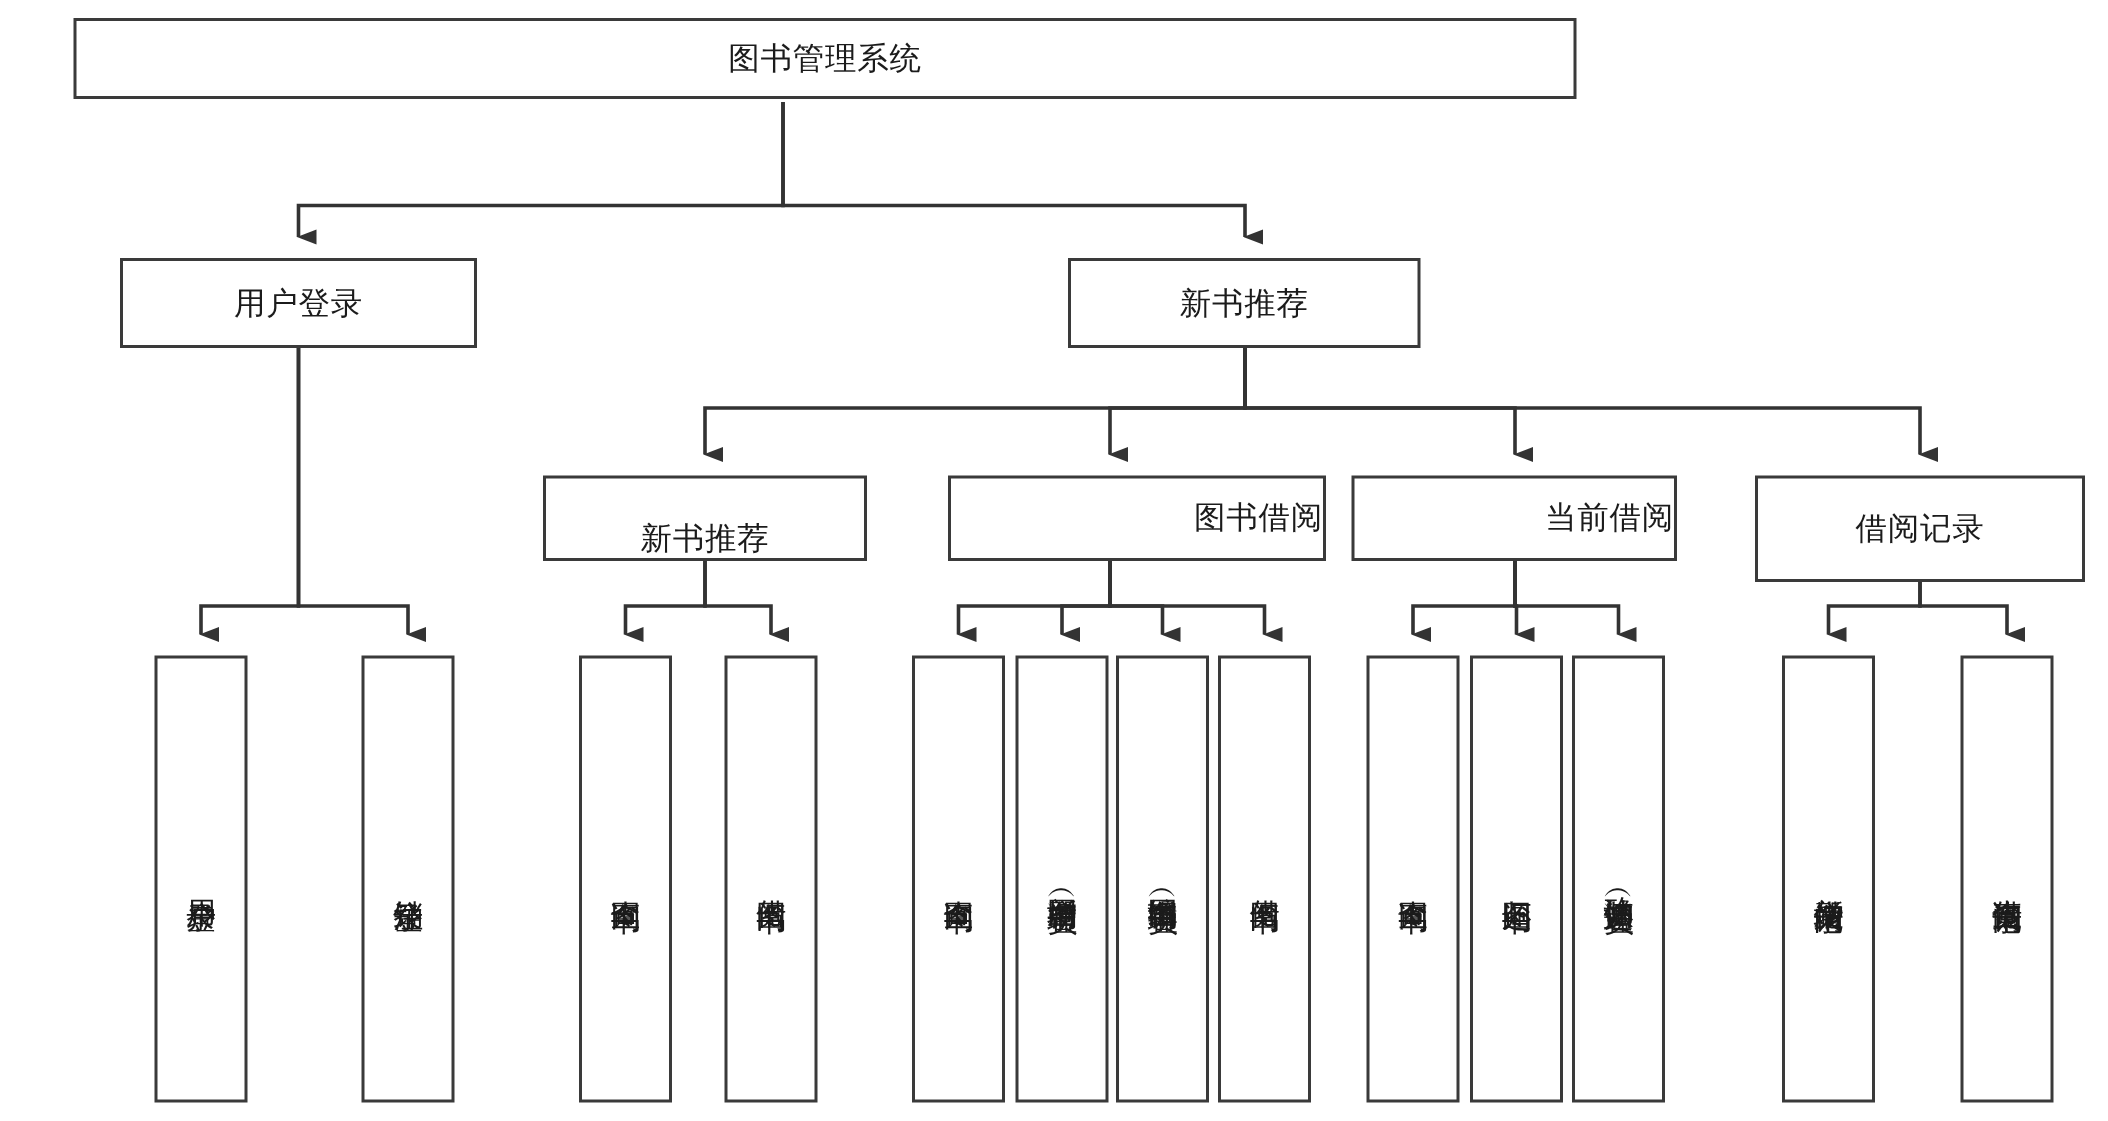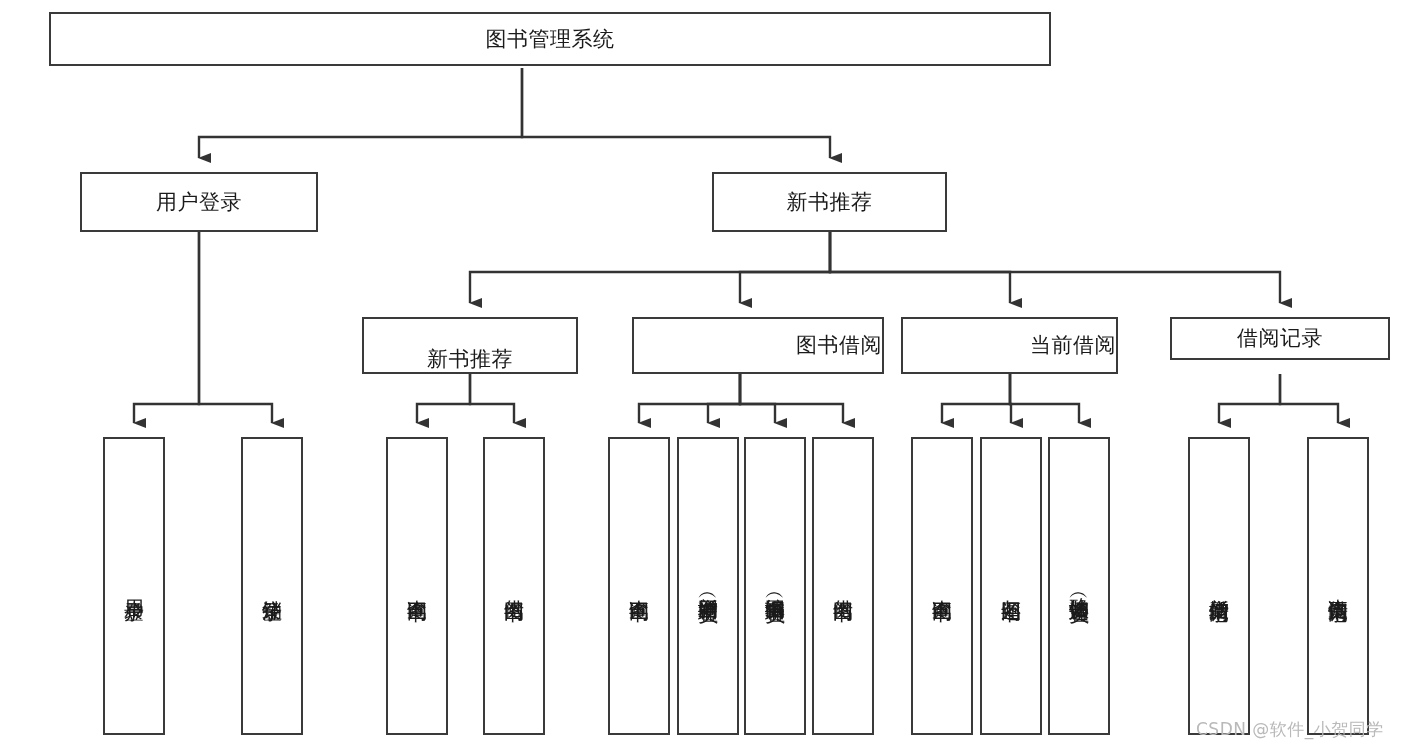--- a/index.html
+++ b/index.html
@@ -110,21 +110,21 @@
       </div>
       <div class="node horizontal" style="left: 362px; top: 317px; width: 216px; height: 57px; align-items: flex-end;">
         <span class="label">新书推荐</span>
       </div>
       <div class="node horizontal" style="left: 632px; top: 317px; width: 252px; height: 57px; justify-content: flex-end;">
         <span class="label">图书借阅</span>
       </div>
       <div class="node horizontal" style="left: 901px; top: 317px; width: 217px; height: 57px; justify-content: flex-end;">
         <span class="label">当前借阅</span>
       </div>
-      <div class="node horizontal" style="left: 1170px; top: 317px; width: 220px; height: 43px;">
+      <div class="node horizontal" style="left: 1170px; top: 317px; width: 220px; height: 71px;">
         <span class="label">借阅记录</span>
       </div>
       <div class="node vertical" style="left: 103px; top: 437px; width: 62px; height: 298px;">
         <span class="label">用户登录</span>
       </div>
       <div class="node vertical" style="left: 241px; top: 437px; width: 62px; height: 298px;">
         <span class="label">注销登录</span>
       </div>
       <div class="node vertical" style="left: 386px; top: 437px; width: 62px; height: 298px;">
         <span class="label">查询图书</span>
@@ -153,14 +153,13 @@
       <div class="node vertical" style="left: 1048px; top: 437px; width: 62px; height: 298px;">
         <span class="label">确认归还（管理员）</span>
       </div>
       <div class="node vertical" style="left: 1188px; top: 437px; width: 62px; height: 298px;">
         <span class="label">新增借阅记录</span>
       </div>
       <div class="node vertical" style="left: 1307px; top: 437px; width: 62px; height: 298px;">
         <span class="label">查询借阅记录</span>
       </div>
     </div>
-  <div class="watermark" style="left: 1196px; top: 718px; color: rgb(185, 185, 185);">CSDN @软件_小贺同学</div>
 </div>
 
 </body></html>

